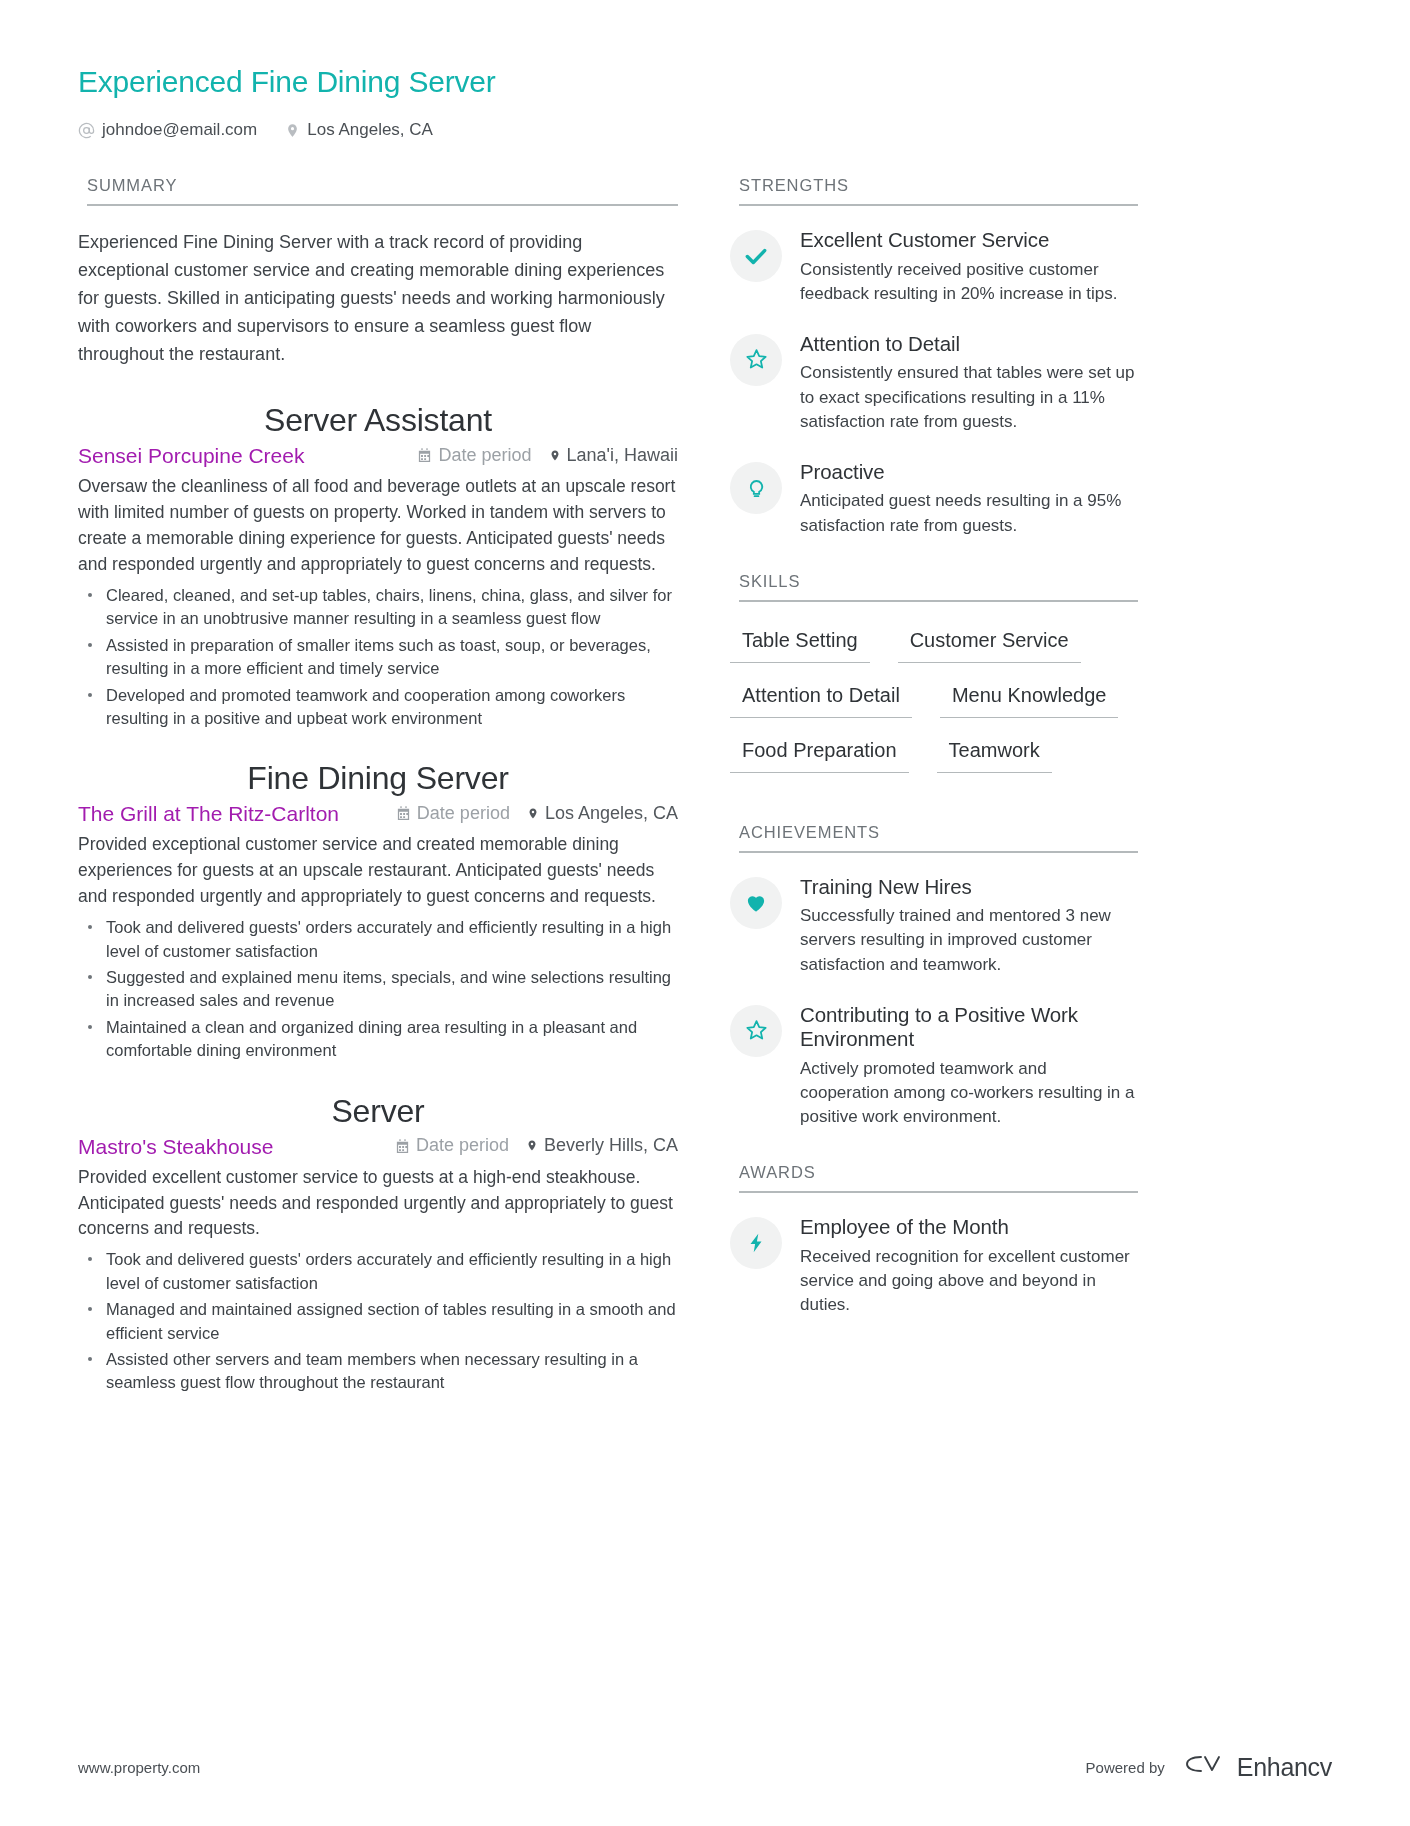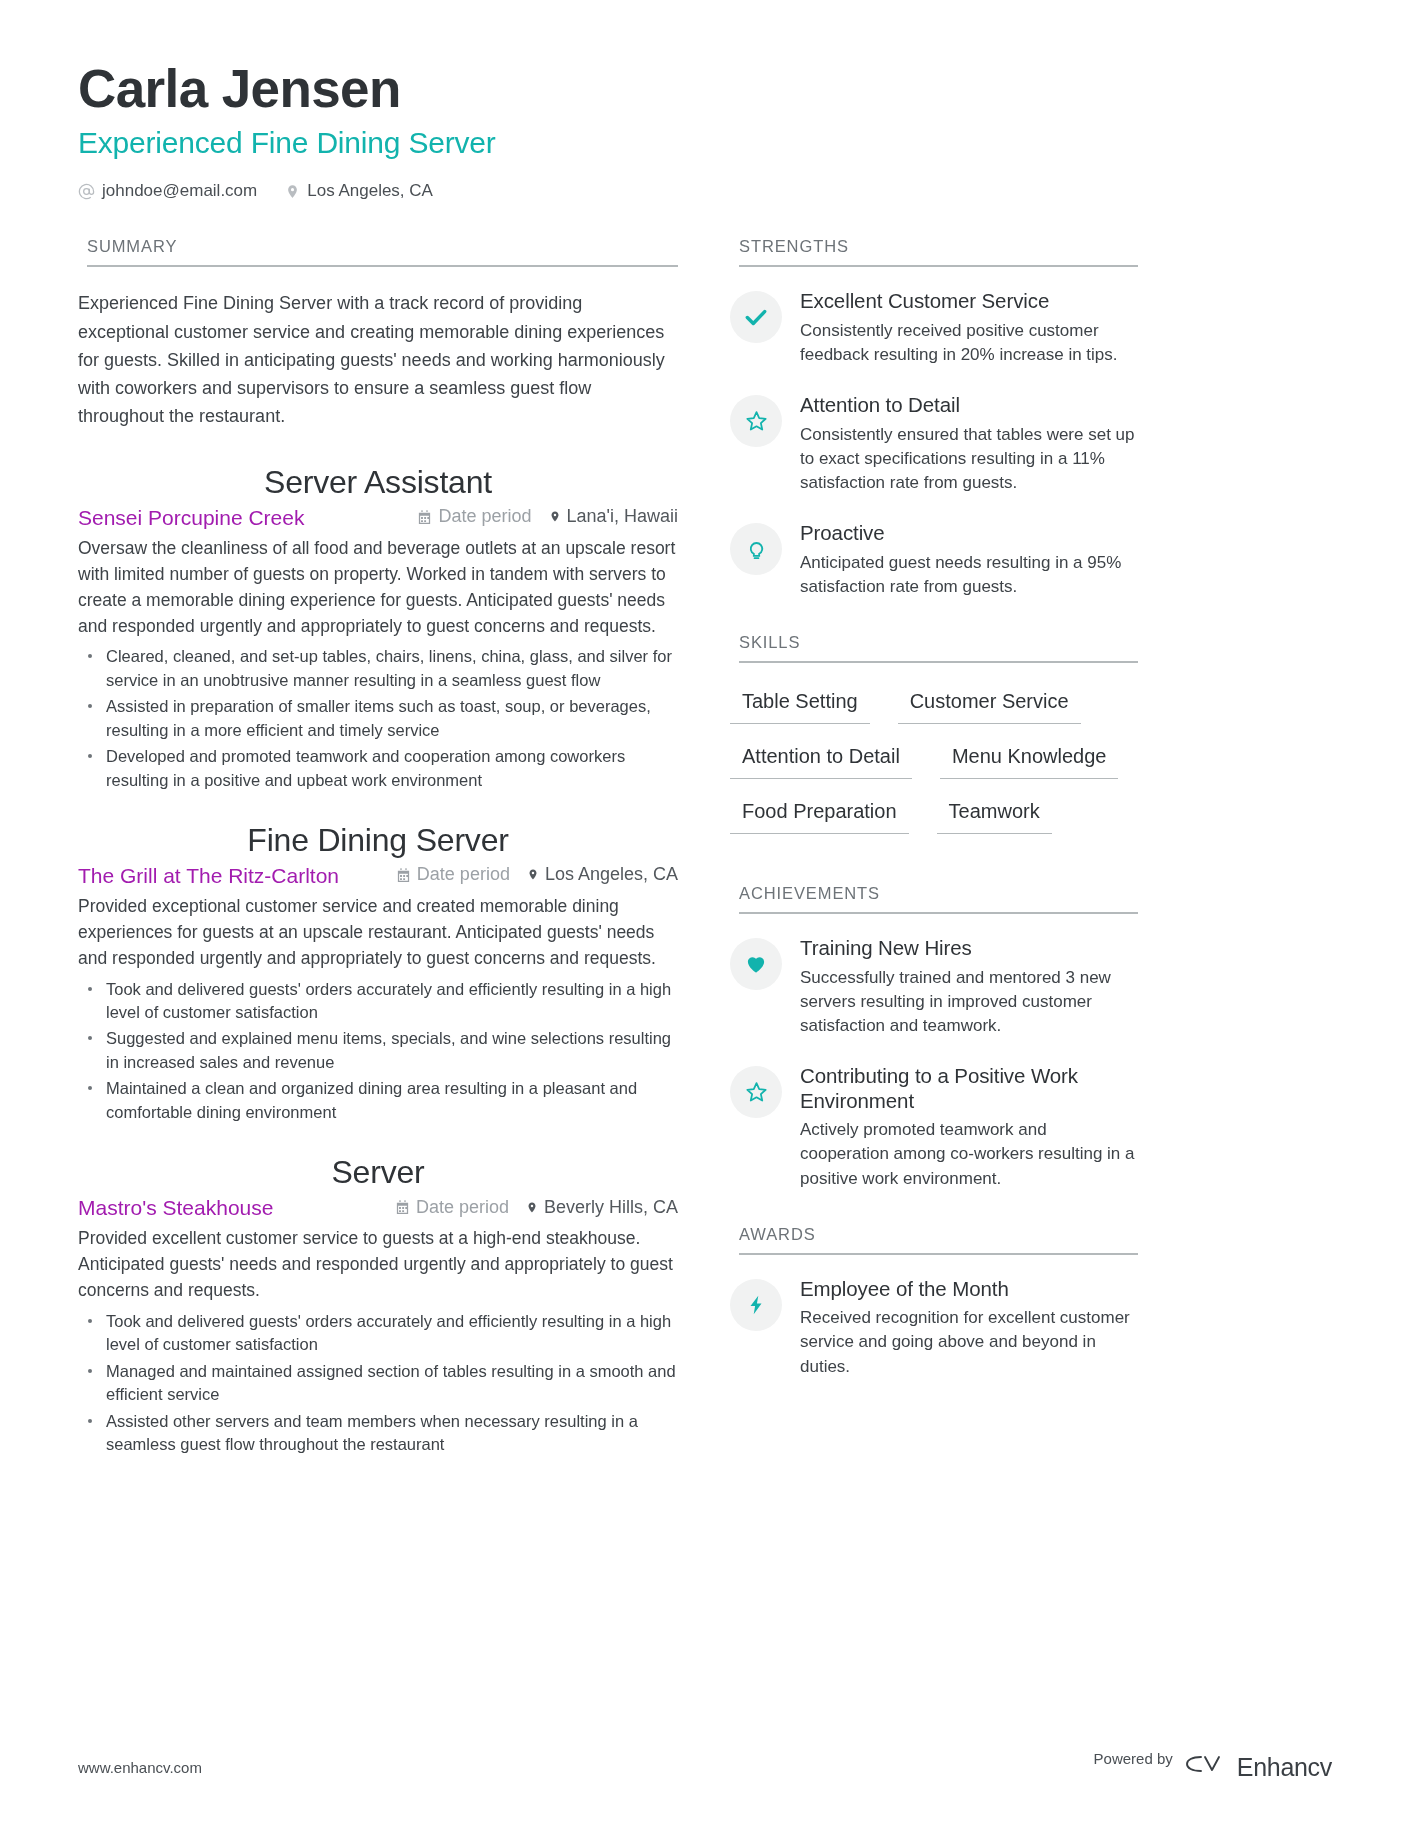--- a/index.html
+++ b/index.html
@@ -169,33 +169,32 @@
     position:absolute;
     left:78px;
     right:78px;
     bottom:42px;
     display:flex;
     align-items:center;
     justify-content:space-between;
     font-size:15px;
     color:#4a4f54;
   }
-  .powered { display:flex; align-items:flex-start; gap:8px; }
+  .powered { display:flex; align-items:center; gap:16px; }
   .brand {
     display:flex; align-items:center; gap:10px;
     font-size:25px; color:#3a3f44; letter-spacing:-0.3px;
   }
 </style>
 </head>
 <body>
 
 <div class="page">
 
   <div>
-    <div class="name">Carla Jensen</div>
     <div class="job-title">Experienced Fine Dining Server</div>
     <div class="contact-row">
       <div class="contact-item">
         <span class="ico">
           <svg width="17" height="17" viewBox="0 0 24 24" fill="none" stroke="currentColor" stroke-width="1.8">
             <circle cx="12" cy="12" r="4"></circle>
             <path d="M16 8v5a3 3 0 0 0 6 0v-1a10 10 0 1 0-4 8"></path>
           </svg>
         </span>
         <span>johndoe@email.com</span>
@@ -414,21 +413,21 @@
             <div class="rtitle">Employee of the Month</div>
             <div class="rdesc">Received recognition for excellent customer service and going above and beyond in duties.</div>
           </div>
         </div>
       </div>
 
     </div>
   </div>
 
   <div class="footer">
-    <div>www.enhancv.com</div>
+    <div>www.property.com</div>
     <div class="powered">
       <span>Powered by</span>
       <span class="brand">
         <span>
           <svg width="46" height="28" viewBox="0 0 46 28" fill="none" stroke="#3a3f44" stroke-width="1.9" stroke-linecap="round" stroke-linejoin="round">
             <path d="M20 7 C11 7 6 10 6 14 C6 18 11 21 20 21"></path>
             <path d="M24 7 l7 13 l7 -13"></path>
           </svg>
         </span>
         <span>Enhancv</span>

